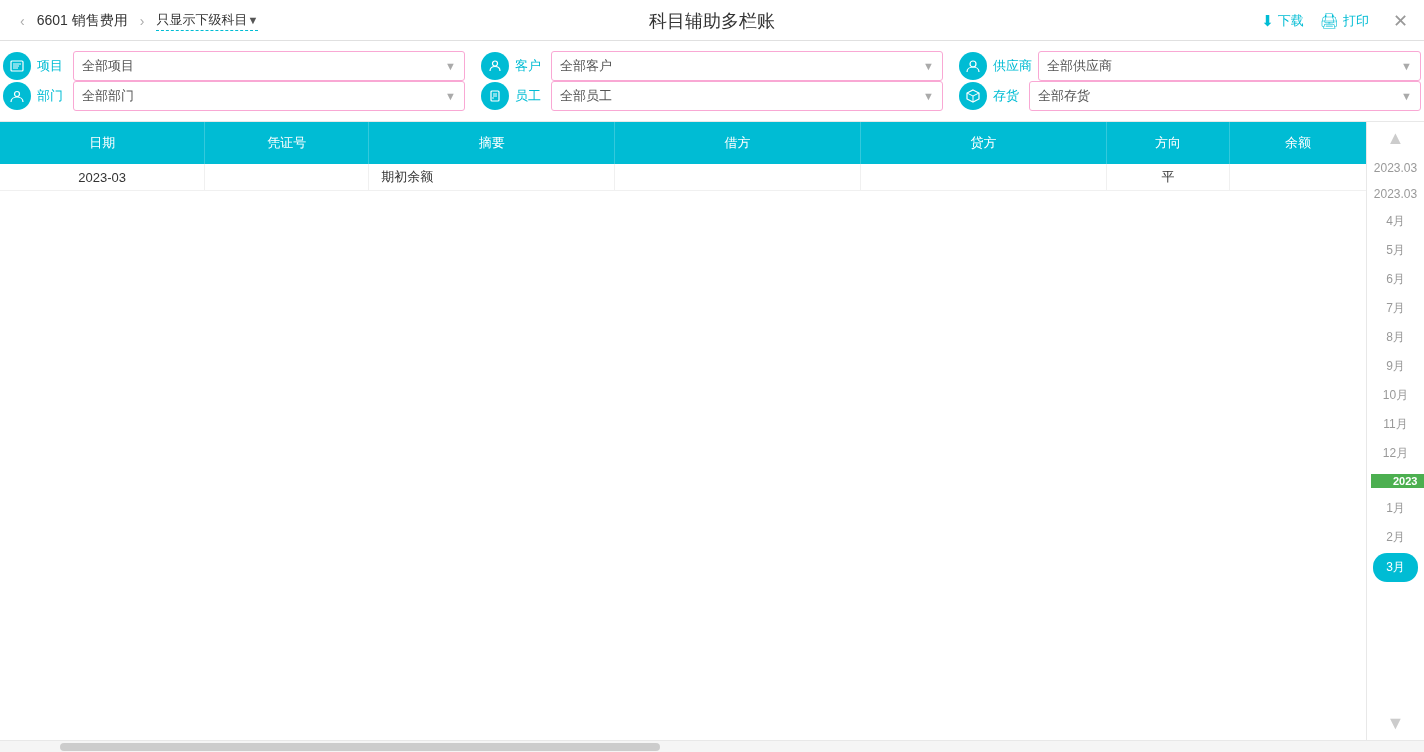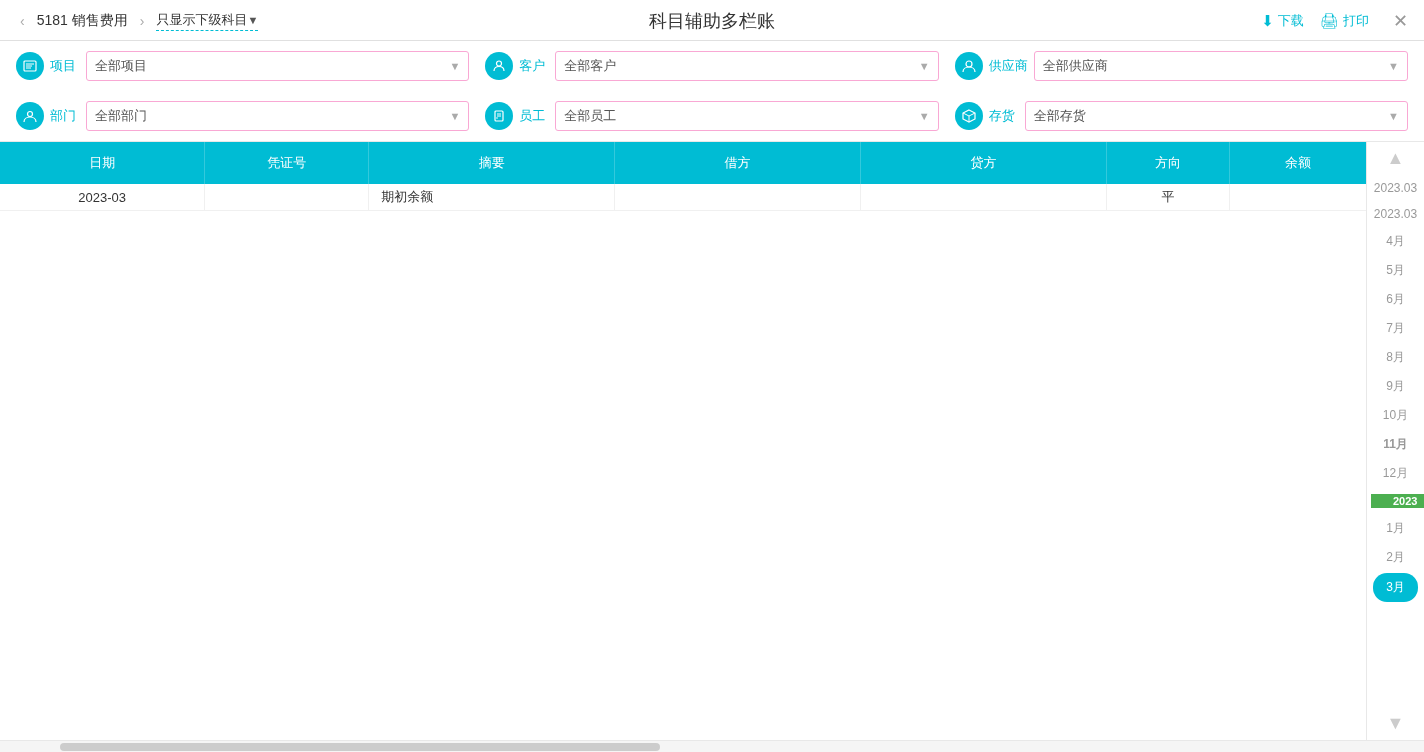--- a/index.html
+++ b/index.html
@@ -79,24 +79,24 @@
       cursor: pointer;
     }
     .close-btn {
       color: #999;
       font-size: 18px;
       cursor: pointer;
       margin-left: 8px;
     }
     
     .filters {
-      padding: 10px 16px;
+      padding: 10px 3px;
       display: flex;
       flex-wrap: wrap;
-      gap: 20px 0;
+      gap: 0 0;
       border-bottom: 1px solid #e8e8e8;
       background: #fff;
     }
     .filter-row {
       display: flex;
       align-items: center;
       width: 100%;
       gap: 16px;
     }
     .filter-item {
@@ -275,21 +275,21 @@
     }
   </style>
 </head>
 <body>
 
 <div class="window">
 
   <div class="titlebar">
     <div class="titlebar-left">
       <span class="nav-arrow">‹</span>
-      <span class="account-code">5181 销售费用</span>
+      <span class="account-code">6601 销售费用</span>
       <span class="nav-arrow">›</span>
       <div class="show-sub-select">
         <span>只显示下级科目</span>
         <span class="dropdown-arrow">▼</span>
       </div>
     </div>
     <span class="page-title">科目辅助多栏账</span>
     <div class="titlebar-right">
       <div class="action-btn">
         <span style="font-size:15px;">⬇</span>
@@ -447,21 +447,21 @@
 
       <div class="timeline-item" style="color: rgb(153, 153, 153);">2023.03</div>
           <div class="timeline-item" style="color: rgb(153, 153, 153);">2023.03</div>
           <div class="timeline-item" style="color: rgb(153, 153, 153);">4月</div>
           <div class="timeline-item" style="color: rgb(153, 153, 153);">5月</div>
           <div class="timeline-item" style="color: rgb(153, 153, 153);">6月</div>
           <div class="timeline-item" style="color: rgb(153, 153, 153);">7月</div>
           <div class="timeline-item" style="color: rgb(153, 153, 153);">8月</div>
           <div class="timeline-item" style="color: rgb(153, 153, 153);">9月</div>
           <div class="timeline-item" style="color: rgb(153, 153, 153);">10月</div>
-          <div class="timeline-item" style="color: rgb(153, 153, 153); font-weight: bold;">11月</div>
+          <div class="timeline-item" style="color: rgb(153, 153, 153);">11月</div>
           <div class="timeline-item" style="color: rgb(153, 153, 153);">12月</div>
           <div class="timeline-item active-year"><span class="year-label-badge">2023</span></div>
           <div class="timeline-item" style="color: rgb(153, 153, 153);">1月</div>
           <div class="timeline-item" style="color: rgb(153, 153, 153);">2月</div>
           <div class="timeline-item selected-period">3月</div>
         </div>
       <div class="side-panel-down">▼</div>
     </div>
   </div>
 

